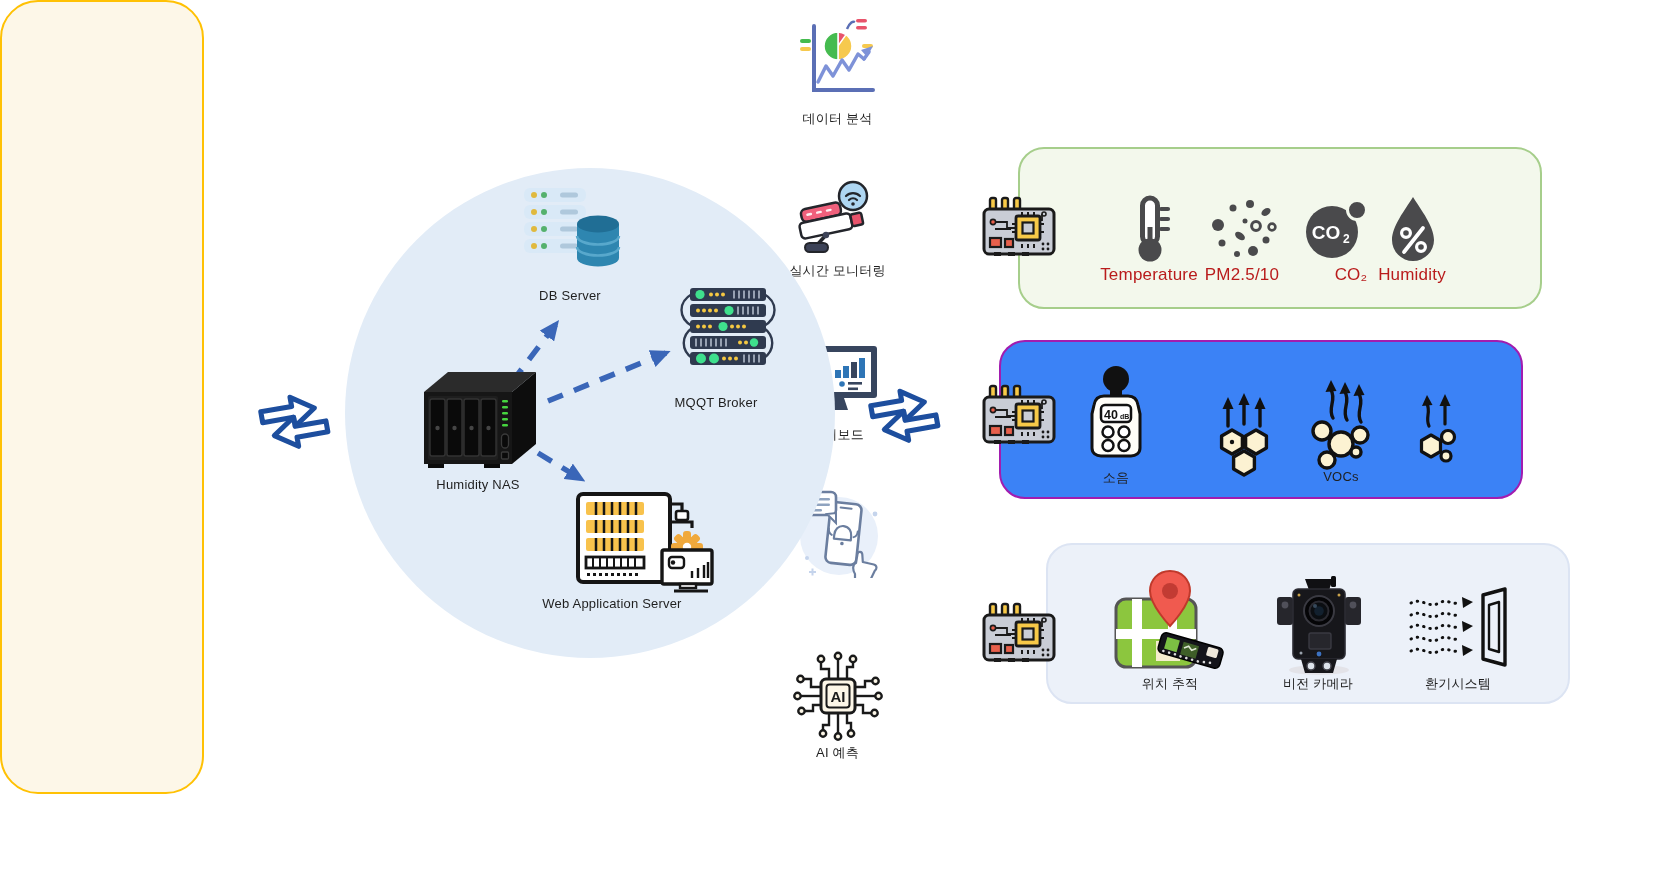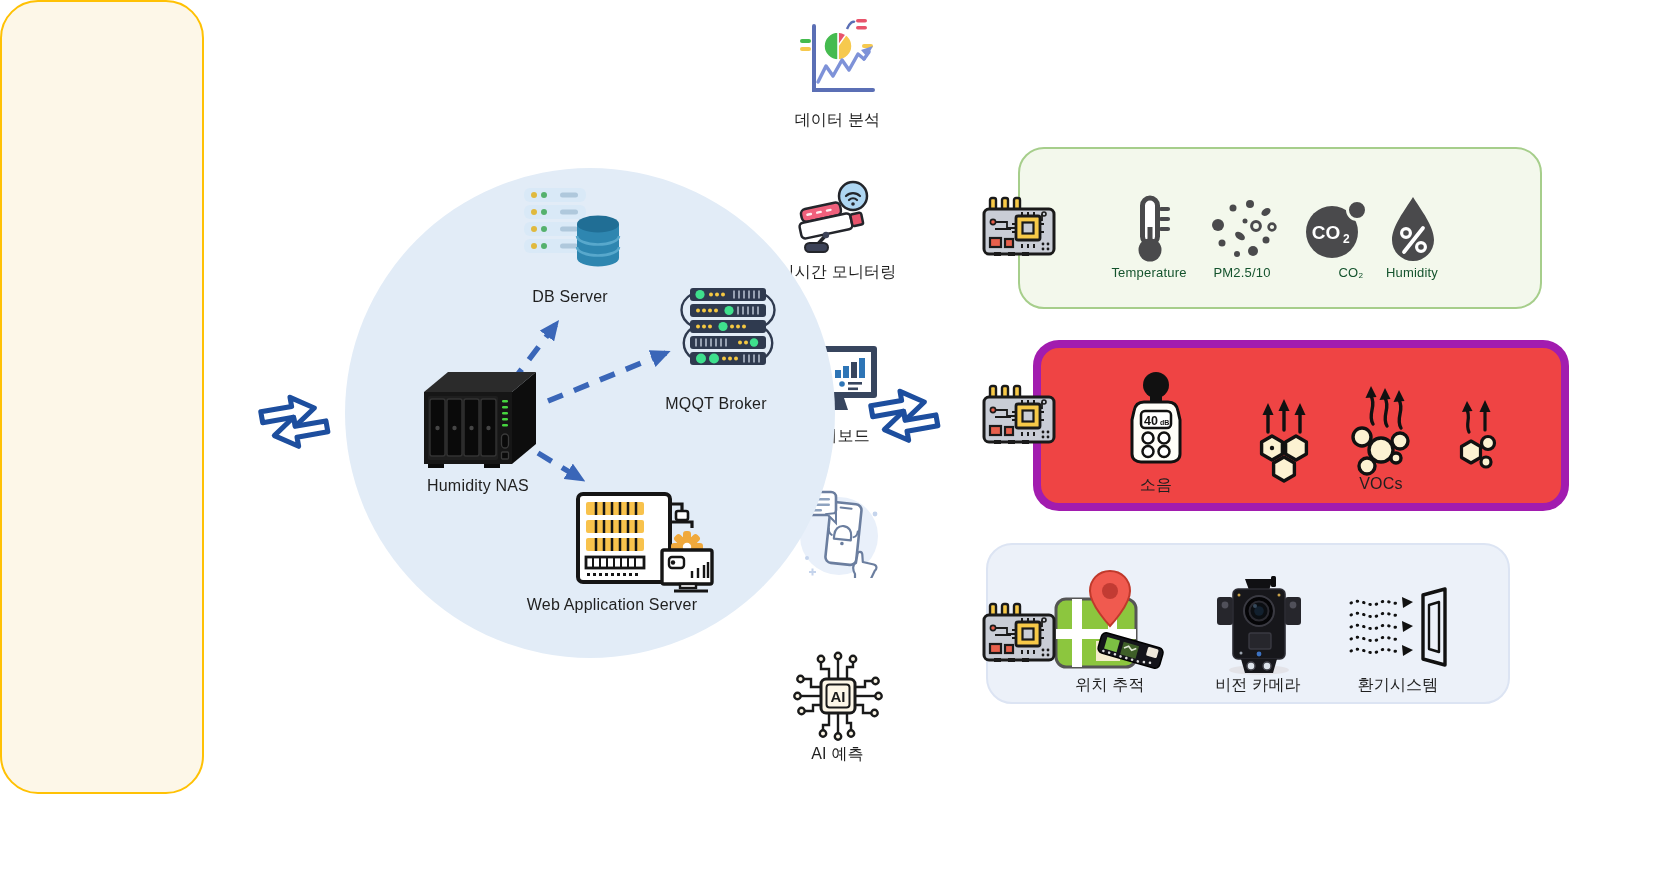--- a/index.html
+++ b/index.html
@@ -1,29 +1,29 @@
 <!DOCTYPE html>
 <html><head>
 <meta charset="utf-8">
 <style>
   html,body{margin:0;padding:0;background:#fff;}
   .canvas{position:relative;width:1675px;height:884px;background:#ffffff;
     font-family:"Liberation Sans","DejaVu Sans",sans-serif;overflow:hidden;}
   .abs{position:absolute;}
-  .lbl{position:absolute;text-align:center;color:#1f1f1f;font-size:16px;letter-spacing:.2px;}
-  .lbl-en{font-size:13px;color:#14532d;}
+  .lbl{position:absolute;text-align:center;color:#1f1f1f;font-size:13px;letter-spacing:.2px;}
+  .lbl-en{font-size:17px;color:#b91c1c;}
   .panel{position:absolute;border-radius:26px;}
   .left-panel{left:20px;top:14px;width:200px;height:790px;background:#FDF7E8;
     border:2px solid #FFC104;border-radius:38px;}
   .feature{position:absolute;left:0;right:0;text-align:center;}
   .feature .ic{display:flex;justify-content:center;align-items:flex-end;}
   .center-circle{left:345px;top:168px;width:490px;height:490px;border-radius:50%;background:#E2ECF7;}
   .env-panel{left:1018px;top:147px;width:520px;height:158px;background:#F3F8EC;border:2px solid #A6CE8B;}
-  .noise-panel{left:1033px;top:340px;width:520px;height:155px;background:#ef4444;border:8px solid #a21caf;}
-  .loc-panel{left:986px;top:543px;width:520px;height:157px;background:#ECF1F9;border:2px solid #DCE4F3;}
+  .noise-panel{left:999px;top:340px;width:520px;height:155px;background:#3b82f6;border:2px solid #a21caf;}
+  .loc-panel{left:1046px;top:543px;width:520px;height:157px;background:#ECF1F9;border:2px solid #DCE4F3;}
   svg{display:block;}
   svg text{font-family:"Liberation Sans","DejaVu Sans",sans-serif;}
 </style>
 </head>
 <body>
 
 <div class="canvas">
 
   <div class="left-panel">
 

